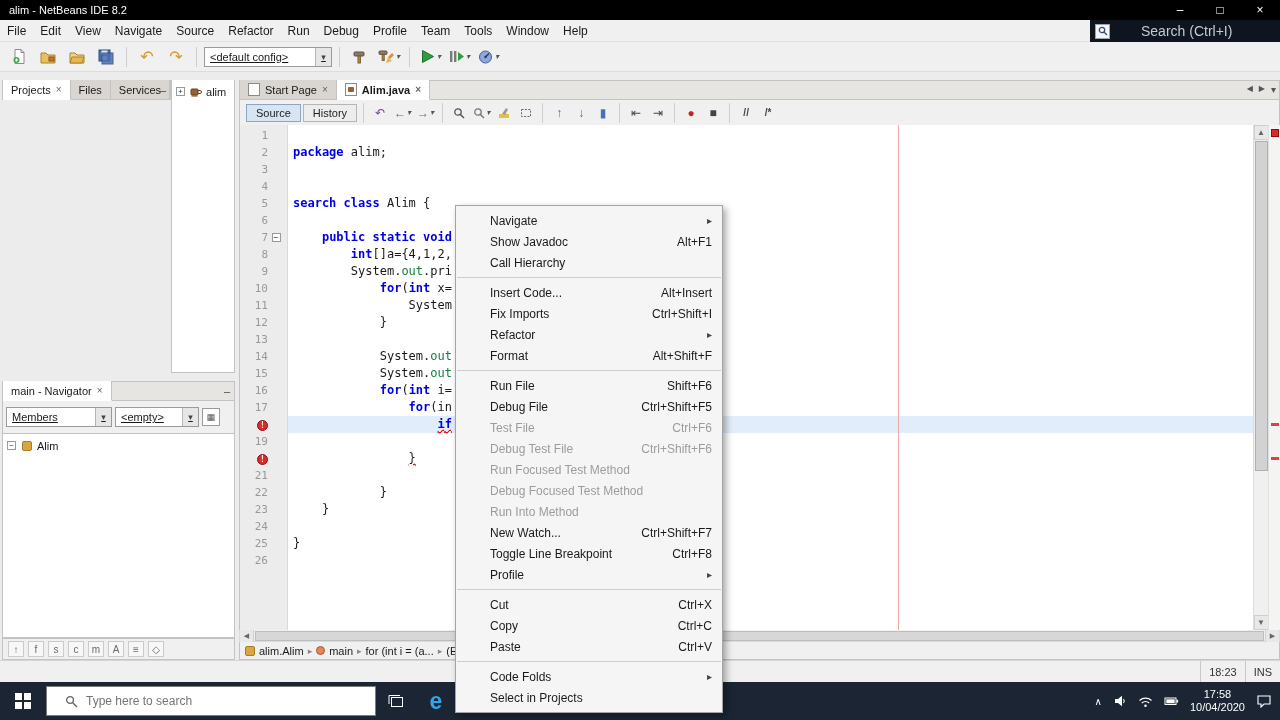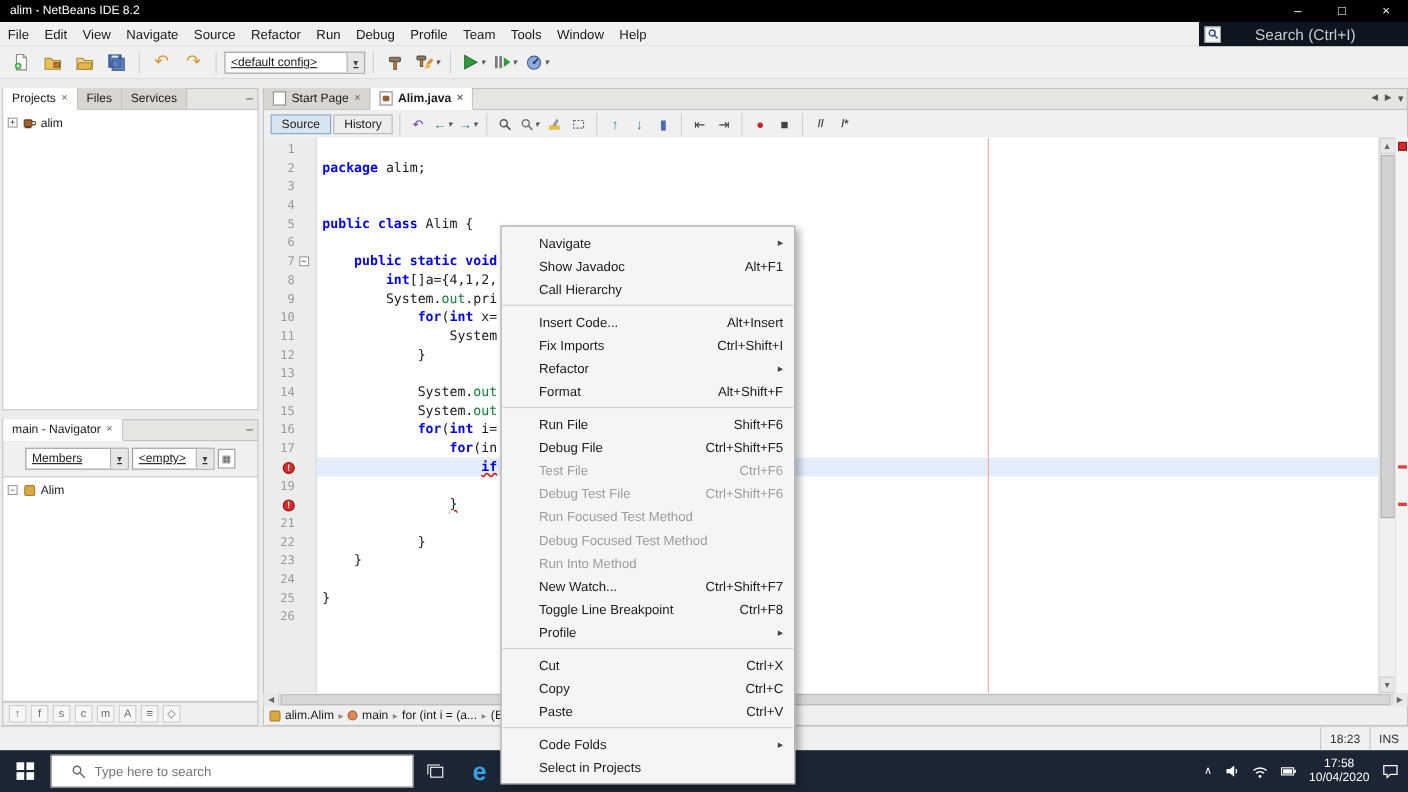--- a/index.html
+++ b/index.html
@@ -37,32 +37,32 @@
   .edcol{flex:1;display:flex;flex-direction:column;min-width:0;margin-right:0px;}
 
   
   .ptabs{height:20px;display:flex;align-items:flex-end;background:#e7e5e2;border:1px solid #c3c3c3;border-bottom:1px solid #c3c3c3;position:relative;}
   .ptab{height:19px;display:flex;align-items:center;gap:5px;padding:0 8px;background:#d9d6d1;border-right:1px solid #c3c3c3;font-size:11px;}
   .ptab.active{background:#fff;height:20px;border-bottom:1px solid #fff;margin-bottom:-1px;}
   .tclose{color:#666;font-size:10px;}
   .pmin{position:absolute;right:4px;top:3px;color:#444;font-size:11px;}
   .panel-body{flex:1;background:#fff;border:1px solid #c3c3c3;border-top:none;overflow:hidden;}
 
-  .projects-panel{height:293px;display:flex;flex-direction:column;}
+  .projects-panel{height:293px;display:flex;flex-direction:row;}
   .hsplit{height:8px;}
   .navigator-panel{height:279px;display:flex;flex-direction:column;}
 
   .tree{padding:3px 0;font-size:11px;}
   .trow{display:flex;align-items:center;height:17px;gap:4px;}
   .texp{width:9px;height:9px;border:1px solid #9a9a9a;background:#fff;color:#333;font-size:8px;line-height:7px;text-align:center;margin-left:4px;}
   .ic{display:inline-flex;width:13px;height:13px;align-items:center;justify-content:center;}
   .ic-class{width:10px;height:10px;background:#d9a741;border:1px solid #a87d23;border-radius:2px;}
   .ic-method{width:9px;height:9px;background:#e05c5c;border:1px solid #a83030;border-radius:50%;}
 
-  .navfilters{height:32px;display:flex;align-items:center;gap:3px;background:#f0f0f0;border-left:1px solid #c3c3c3;border-right:1px solid #c3c3c3;padding:0 20px;}
+  .navfilters{height:32px;display:flex;align-items:center;gap:3px;background:#f0f0f0;border-left:1px solid #c3c3c3;border-right:1px solid #c3c3c3;padding:0 3px;}
   .members-combo{width:106px;}
   .empty-combo{width:84px;}
   .gridbtn{width:18px;height:18px;border:1px solid #9a9a9a;background:#fff;display:flex;align-items:center;justify-content:center;font-size:9px;color:#555;}
   .navtree-body{border-top:1px solid #c3c3c3;}
   .navtoolbar{height:22px;background:#f0f0f0;border:1px solid #c3c3c3;border-top:1px solid #c3c3c3;display:flex;align-items:center;gap:4px;padding:0 5px;}
   .nbtn{width:16px;height:16px;display:flex;align-items:center;justify-content:center;border:1px solid #cbcbcb;background:#f7f7f7;color:#6a6a6a;font-size:10px;}
 
   
   .etabs{height:20px;display:flex;align-items:flex-end;background:#e7e5e2;border:1px solid #c3c3c3;position:relative;}
   .etab{height:19px;display:flex;align-items:center;gap:5px;padding:0 8px;background:#d9d6d1;border-right:1px solid #c3c3c3;font-size:11px;}
@@ -525,21 +525,21 @@
               <span class="lnum">26</span>
               <span class="gcol"></span>
             </div>
           </div>
         <div class="codepane">
           <div>
               <div class="code-line"></div>
               <div class="code-line"><span class="kw">package</span><span> alim;</span></div>
               <div class="code-line"></div>
               <div class="code-line"></div>
-              <div class="code-line"><span class="kw">public class</span><span> Alim {</span></div>
+              <div class="code-line"><span class="kw">search class</span><span> Alim {</span></div>
               <div class="code-line"></div>
               <div class="code-line"><span>    </span><span class="kw">public static void</span><span> </span></div>
               <div class="code-line"><span>        </span><span class="kw">int</span><span>[]a={4,1,2,</span></div>
               <div class="code-line"><span>        System.</span><span class="fld">out</span><span>.pri</span></div>
               <div class="code-line"><span>            </span><span class="kw">for</span><span>(</span><span class="kw">int</span><span> x=</span></div>
               <div class="code-line"><span>                System</span></div>
               <div class="code-line"><span>            }</span></div>
               <div class="code-line"></div>
               <div class="code-line"><span>            System.</span><span class="fld">out</span></div>
               <div class="code-line"><span>            System.</span><span class="fld">out</span></div>

